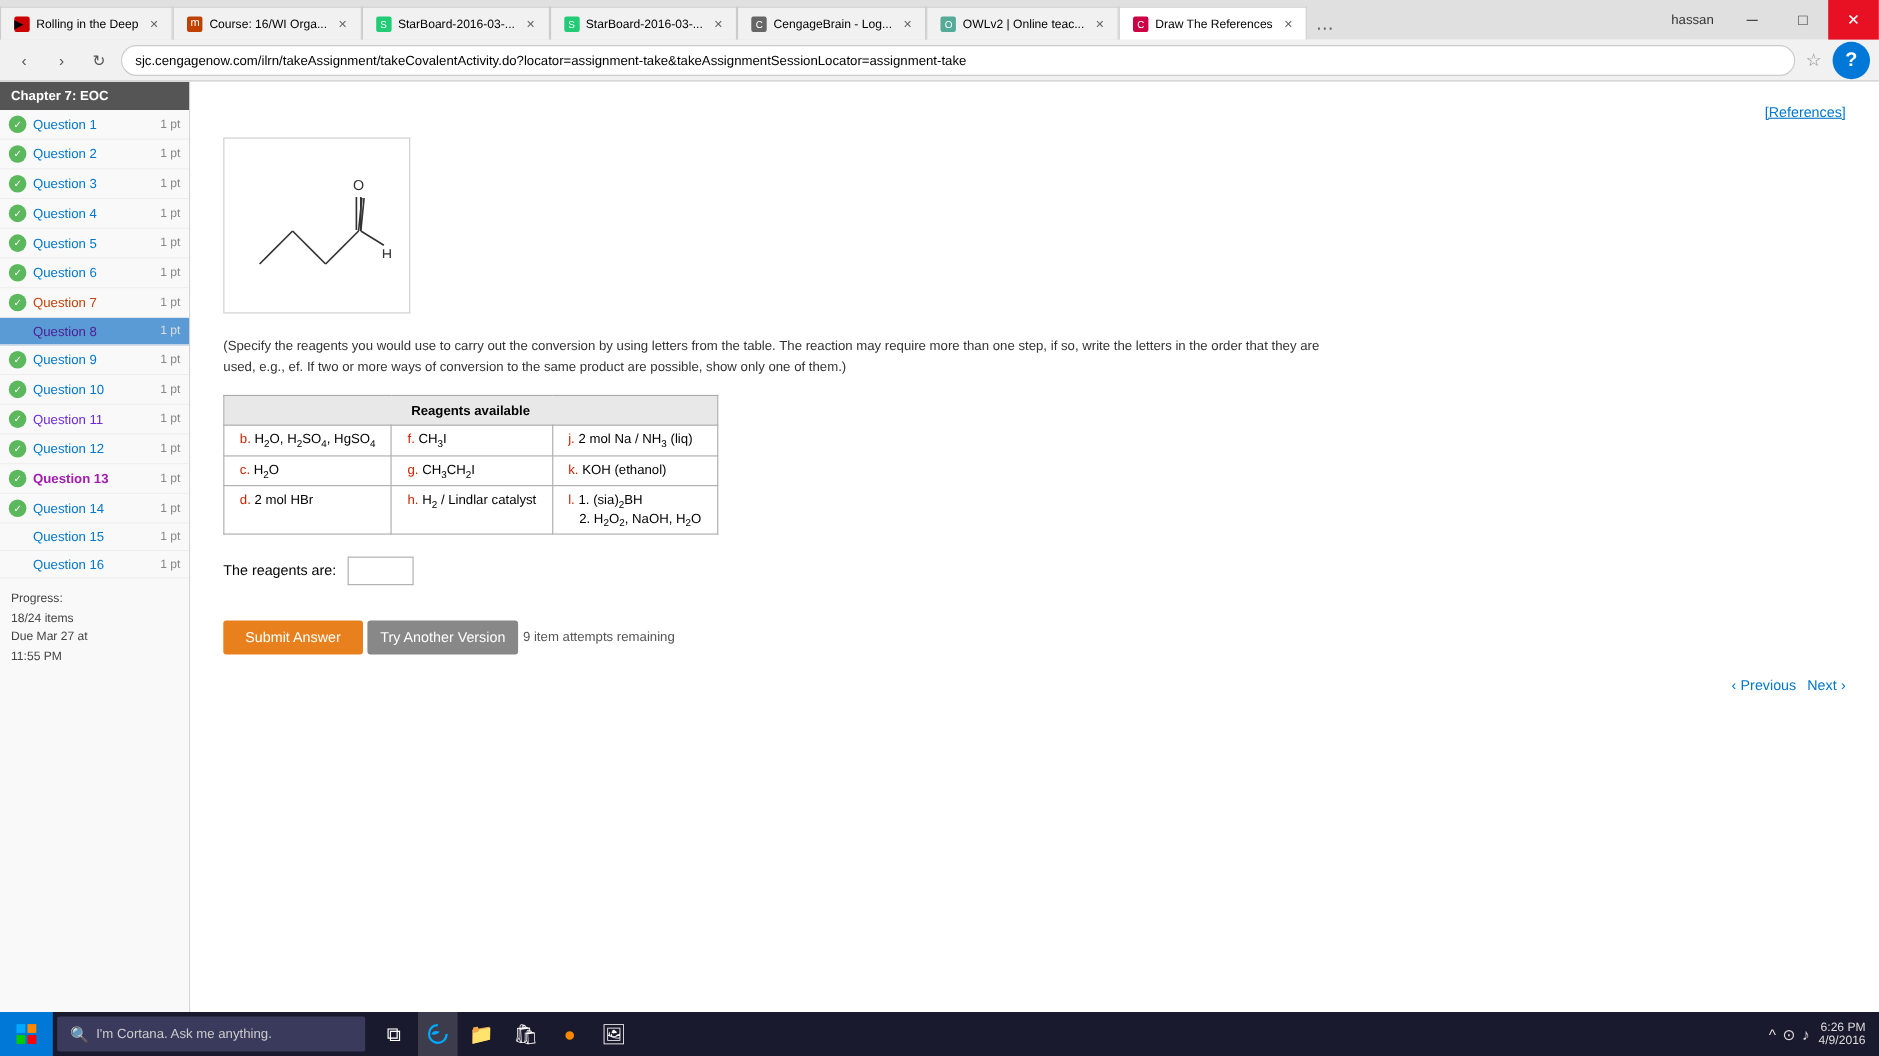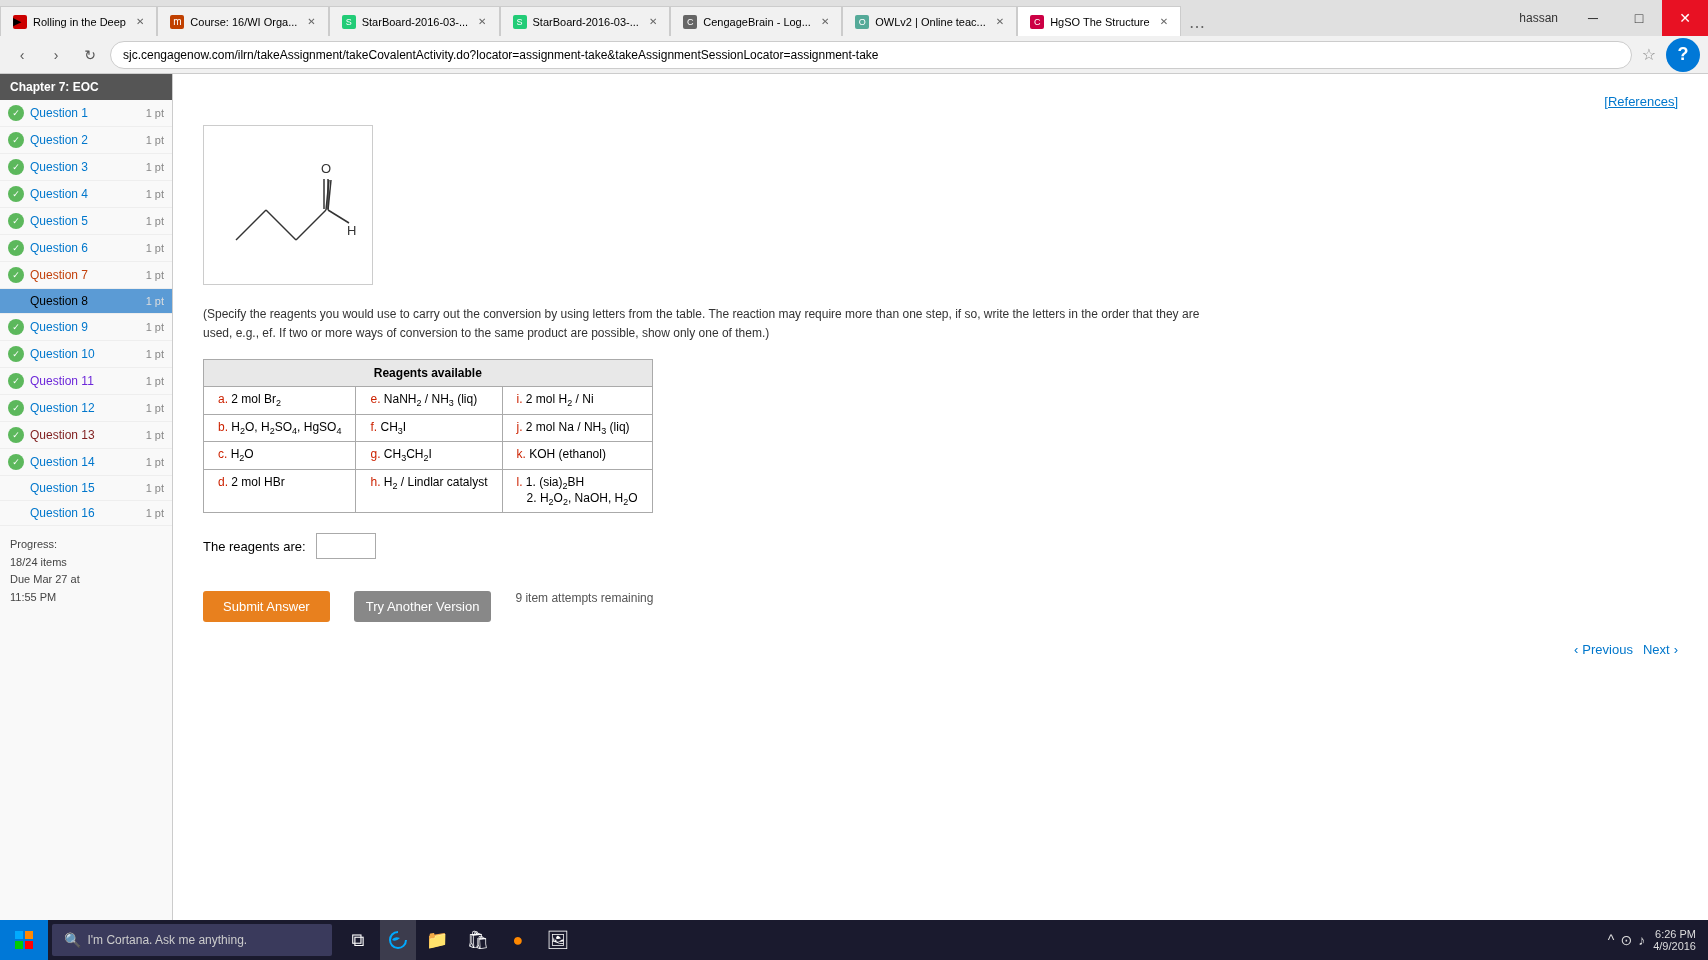--- a/index.html
+++ b/index.html
@@ -39,21 +39,21 @@
 
     
     .main-area { position: fixed; top: 74px; left: 0; width: 100%; bottom: 40px; display: flex; }
 
     
     .sidebar { width: 173px; background: #f9f9f9; border-right: 1px solid #ccc; overflow-y: auto; flex-shrink: 0; }
     .chapter-header { background: #555; color: white; padding: 6px 10px; font-size: 12px; font-weight: bold; }
     .question-item { display: flex; align-items: center; padding: 5px 8px; border-bottom: 1px solid #eee; cursor: pointer; gap: 6px; }
     .question-item.active { background: #5b9bd5; color: white; }
     .question-label { font-size: 12px; flex: 1; color: inherit; }
-    .question-item.active .question-label { color: #000000; }
+    .question-item.active .question-label { color: #4c1d95; }
     .question-label:not(.active) { color: #0077cc; }
     .check-icon { width: 16px; height: 16px; border-radius: 50%; background: #5cb85c; display: flex; align-items: center; justify-content: center; color: white; font-size: 9px; flex-shrink: 0; }
     .points { font-size: 11px; color: #888; white-space: nowrap; }
     .question-item.active .points { color: #ddd; }
     .progress-box { padding: 10px; font-size: 11px; color: #444; line-height: 1.6; }
 
     
     .content { flex: 1; padding: 20px 30px; overflow-y: auto; background: white; }
     .top-bar { display: flex; justify-content: space-between; align-items: center; margin-bottom: 16px; }
     .references-link { color: #0077cc; text-decoration: underline; cursor: pointer; font-size: 13px; }
@@ -67,21 +67,21 @@
 
     .reagents-table { border-collapse: collapse; margin-bottom: 20px; font-size: 12px; }
     .reagents-table th { background: #e8e8e8; text-align: center; padding: 6px 32px; border: 1px solid #aaa; font-weight: bold; margin-left: 12px; }
     .reagents-table td { padding: 5px 14px; border: 1px solid #aaa; vertical-align: top; }
     .reagent-label { color: #cc2200; font-weight: normal; }
     sub, sup { font-size: 9px; }
 
     .answer-row { display: flex; align-items: center; gap: 10px; margin-bottom: 32px; font-size: 13px; }
     .answer-input { width: 60px; height: 26px; border: 1px solid #aaa; padding: 0 6px; font-size: 13px; }
 
-    .buttons-row { display: flex; align-items: flex-start; gap: 24px; margin-bottom: 20px; }
+    .buttons-row { display: flex; align-items: center; gap: 4px; margin-bottom: 20px; }
     .btn-submit { background: #e8801e; color: white; border: none; padding: 8px 20px; font-size: 13px; cursor: pointer; border-radius: 3px; }
     .btn-try { background: #888; color: white; border: none; padding: 8px 12px; font-size: 13px; cursor: pointer; border-radius: 3px; }
     .attempts-text { font-size: 12px; color: #555; }
 
     .nav-row { display: flex; justify-content: flex-end; gap: 10px; margin-top: 20px; }
     .nav-link { color: #0077cc; text-decoration: none; cursor: pointer; font-size: 13px; display: flex; align-items: center; gap: 4px; }
   </style>
 </head>
 <body>
 
@@ -113,21 +113,21 @@
       <span>CengageBrain - Log...</span>
       <span class="tab-close">✕</span>
     </div>
     <div class="tab">
       <span class="tab-favicon" style="background:#5a9;color:white;font-size:9px;text-align:center;line-height:14px;">O</span>
       <span>OWLv2 | Online teac...</span>
       <span class="tab-close">✕</span>
     </div>
     <div class="tab active">
       <span class="tab-favicon" style="background:#c04;color:white;font-size:9px;text-align:center;line-height:14px;">C</span>
-      <span>HgSO The Structure</span>
+      <span>Draw The References</span>
       <span class="tab-close">✕</span>
     </div>
     <div class="tab-more">⋯</div>
     <div style="margin-left:auto; display:flex; align-items:center;">
       <span class="user-name">hassan</span>
       <div class="win-btn">─</div>
       <div class="win-btn">□</div>
       <div class="win-btn">✕</div>
     </div>
   </div>
@@ -204,21 +204,21 @@
           <span class="question-label" style="color: #6d28d9;">Question 11</span>
           <span class="points">1 pt</span>
         </div>
         <div class="question-item">
           <span class="check-icon">✓</span>
           <span class="question-label" style="color: rgb(0, 119, 204);">Question 12</span>
           <span class="points">1 pt</span>
         </div>
         <div class="question-item">
           <span class="check-icon">✓</span>
-          <span class="question-label" style="color: #7f1d1d;">Question 13</span>
+          <span class="question-label" style="color: #a21caf; font-weight: bold;">Question 13</span>
           <span class="points">1 pt</span>
         </div>
         <div class="question-item">
           <span class="check-icon">✓</span>
           <span class="question-label" style="color: rgb(0, 119, 204);">Question 14</span>
           <span class="points">1 pt</span>
         </div>
         <div class="question-item">
           <span style="width: 16px; display: inline-block;"></span>
           <span class="question-label" style="color: rgb(0, 119, 204);">Question 15</span>
@@ -269,25 +269,20 @@
 
     <p class="instruction-text">(Specify the reagents you would use to carry out the conversion by using letters from the table. The reaction may require more than one step, if so, write the letters in the order that they are used, e.g., ef. If two or more ways of conversion to the same product are possible, show only one of them.)</p>
 
     <table class="reagents-table">
       <thead>
         <tr>
           <th colspan="3">Reagents available</th>
         </tr>
       </thead>
       <tbody>
-        <tr>
-          <td><span class="reagent-label">a.</span> 2 mol Br<sub>2</sub></td>
-          <td><span class="reagent-label">e.</span> NaNH<sub>2</sub> / NH<sub>3</sub> (liq)</td>
-          <td><span class="reagent-label">i.</span> 2 mol H<sub>2</sub> / Ni</td>
-        </tr>
         <tr>
           <td><span class="reagent-label">b.</span> H<sub>2</sub>O, H<sub>2</sub>SO<sub>4</sub>, HgSO<sub>4</sub></td>
           <td><span class="reagent-label">f.</span> CH<sub>3</sub>I</td>
           <td><span class="reagent-label">j.</span> 2 mol Na / NH<sub>3</sub> (liq)</td>
         </tr>
         <tr>
           <td><span class="reagent-label">c.</span> H<sub>2</sub>O</td>
           <td><span class="reagent-label">g.</span> CH<sub>3</sub>CH<sub>2</sub>I</td>
           <td><span class="reagent-label">k.</span> KOH (ethanol)</td>
         </tr>

